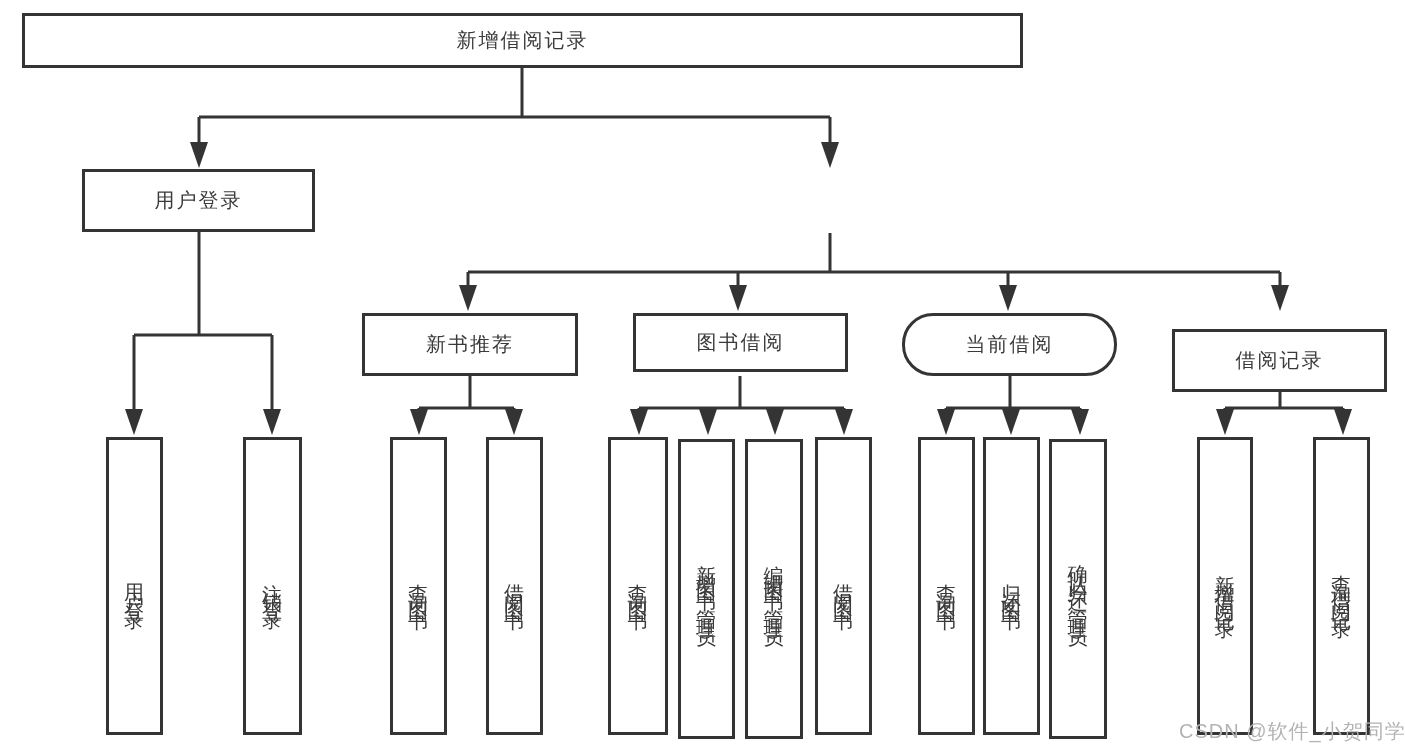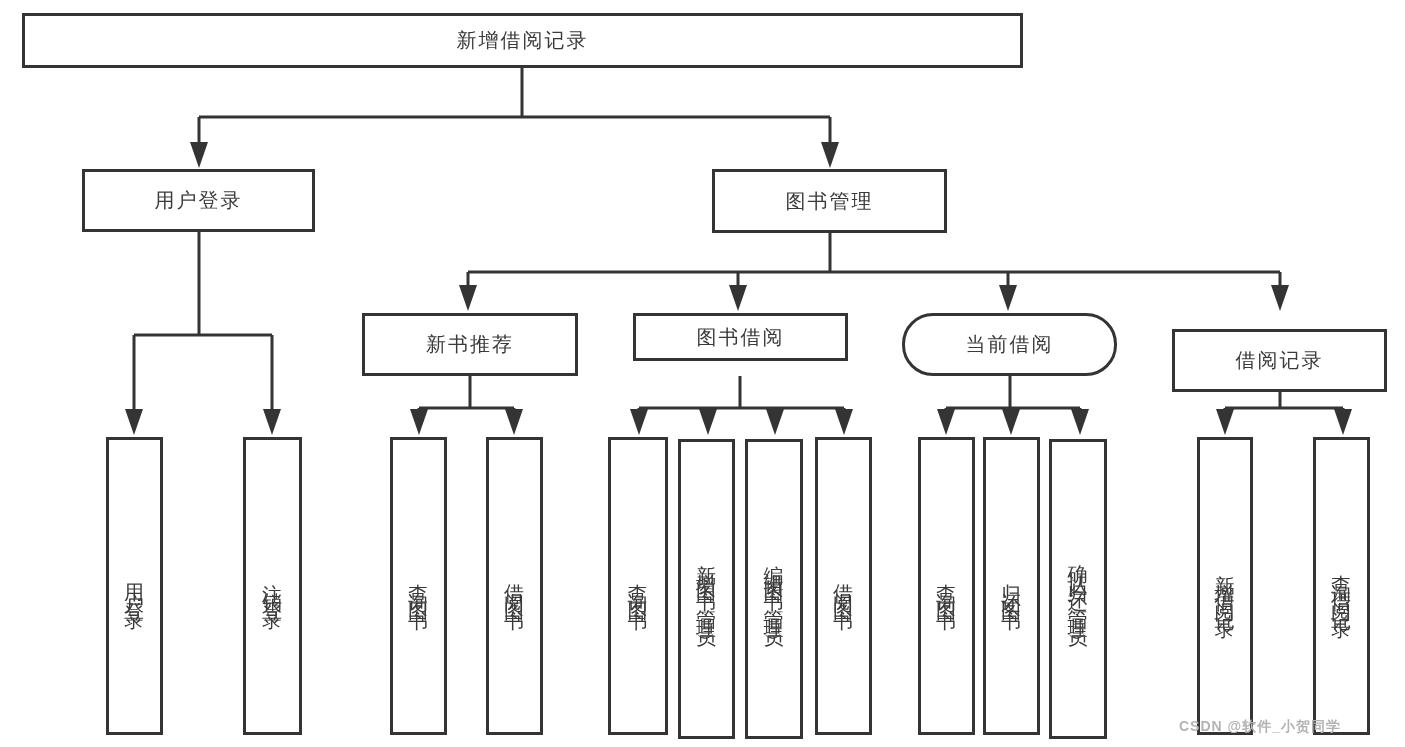--- a/index.html
+++ b/index.html
@@ -35,25 +35,24 @@
     writing-mode: vertical-rl;
     text-orientation: mixed;
     letter-spacing: 9px;
     line-height: 1;
     white-space: nowrap;
   }
   .watermark {
     position: absolute;
     left: 1179px;
     top: 718px;
-    font-size: 14px;
+    font-size: 20px;
     letter-spacing: 1px;
     color: #b3b3b3;
     white-space: nowrap;
-    font-weight: bold;
   }
 </style>
 </head>
 <body>
 
 <div class="canvas">
 
   <svg class="connectors" viewBox="0 0 1405 747" xmlns="http://www.w3.org/2000/svg">
     <path fill="none" stroke="#343434" stroke-width="3" d="
       M522 68 V117 M199 117 H830 M199 117 V146 M830 117 V146
@@ -86,28 +85,25 @@
     </g>
   </svg>
 
   <div class="box" style="left:22px; top:13px; width:1001px; height:55px;">
     <span class="lbl">新增借阅记录</span>
   </div>
 
   <div class="box" style="left:82px; top:169px; width:233px; height:63px;">
     <span class="lbl">用户登录</span>
   </div>
-  <div class="box" style="left:712px; top:169px; width:235px; height:64px;">
-    <span class="lbl">图书管理</span>
-  </div>
 
   <div class="box" style="left:362px; top:313px; width:216px; height:63px;text-align:center;">
     <span class="lbl">新书推荐</span>
   </div>
-  <div class="box" style="left:633px; top:313px; width:215px; height:48px;">
+  <div class="box" style="left:633px; top:313px; width:215px; height:59px;">
     <span class="lbl">图书借阅</span>
   </div>
   <div class="box" style="left:902px; top:313px; width:215px; height:63px;border-radius:31px;">
     <span class="lbl">当前借阅</span>
   </div>
   <div class="box" style="left:1172px; top:313px; width:215px; height:63px;margin-top:16px;">
     <span class="lbl">借阅记录</span>
   </div>
 
   <div class="box vbox" style="left:106px; top:437px; width:57px; height:298px;">

